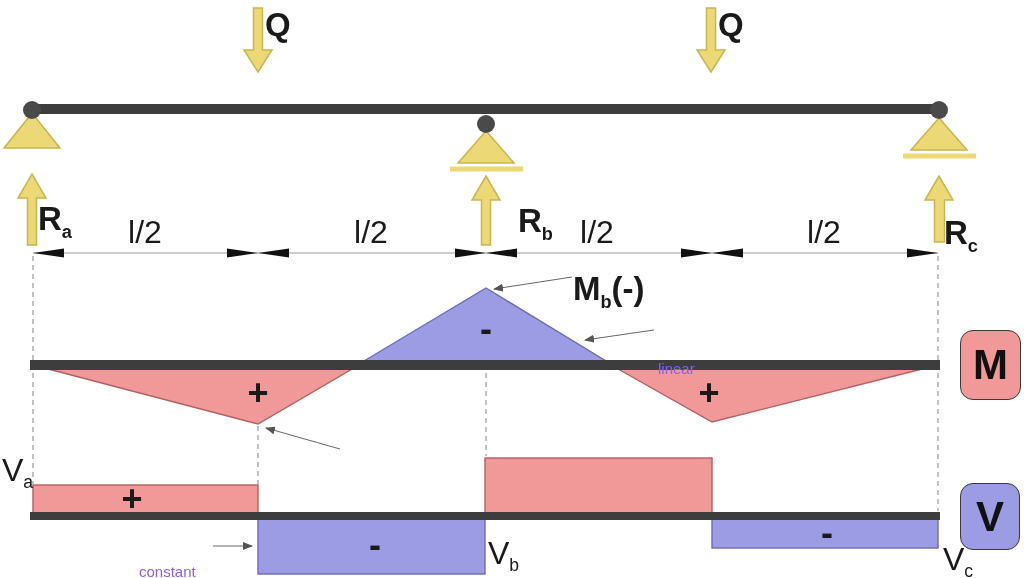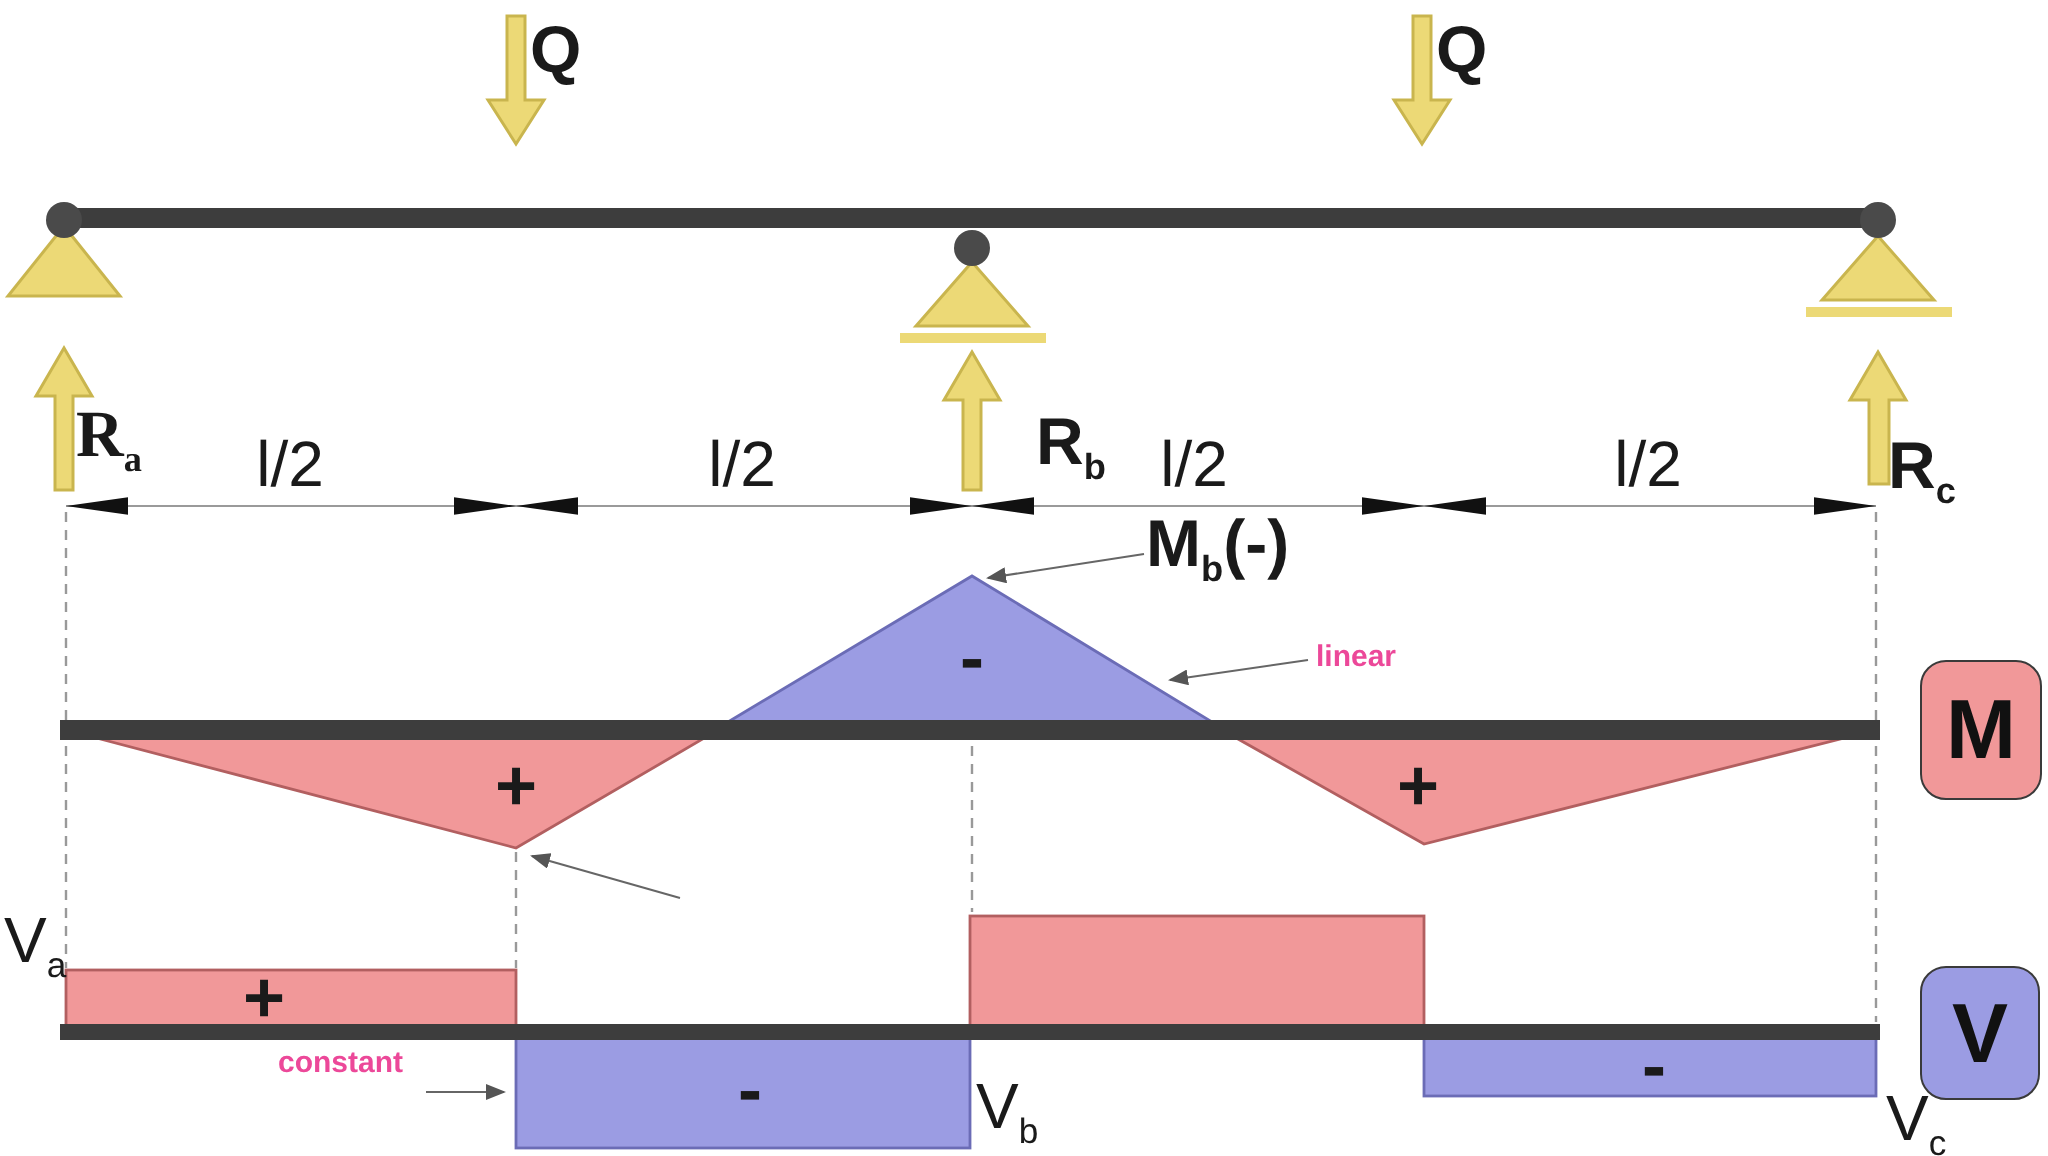--- a/index.html
+++ b/index.html
@@ -5,21 +5,21 @@
   html,body{margin:0;padding:0;background:#fff;}
   .canvas{
     position:relative;width:1024px;height:578px;background:#fff;overflow:hidden;
     font-family:"Liberation Sans",sans-serif;color:var(--text,#1a1a1a);
   }
   .canvas svg{position:absolute;left:0;top:0;}
   .lbl{position:absolute;white-space:nowrap;line-height:1;}
   .lbl sub{font-size:0.55em;line-height:0;}
   .big{font-size:33px;font-weight:600;}
   .mid{font-size:32px;font-weight:400;}
-  .small{font-size:15px;font-weight:700;color:#ec4899;}
+  .small{font-size:15px;font-weight:400;color:#8b5cf6;margin-top:40px;}
   .sign{font-size:36px;font-weight:600;transform:translate(-50%,-50%);}
   .center{transform:translateX(-50%);}
   .fill-pos{fill:var(--pos);stroke:var(--posline);stroke-width:1.4;}
   .fill-neg{fill:var(--neg);stroke:var(--negline);stroke-width:1.4;}
   .fill-yel{fill:var(--yellow);stroke:var(--yellowline);stroke-width:1.5;}
   .fill-dark{fill:var(--dark);stroke:none;}
   .pin{fill:var(--pin);stroke:none;}
   .dashline{stroke:var(--dashed);stroke-width:1.2;stroke-dasharray:5 4;fill:none;}
   .dim{stroke:var(--dimline);stroke-width:1;fill:none;}
   .dimarrow{fill:var(--dimarrow);stroke:none;}
@@ -89,30 +89,30 @@
 
     <line class="leader" x1="572" y1="277" x2="494" y2="289" marker-end="url(#arr)"></line>
     <line class="leader" x1="654" y1="330" x2="585" y2="340" marker-end="url(#arr)"></line>
     <line class="leader" x1="340" y1="449" x2="266" y2="428" marker-end="url(#arr)"></line>
     <line class="leader" x1="213" y1="546" x2="252" y2="546" marker-end="url(#arr)"></line>
   </svg>
 
   <div class="lbl big" style="left:265px;top:8px;">Q</div>
   <div class="lbl big" style="left:718px;top:8px;">Q</div>
 
-  <div class="lbl big" style="left:38px;top:202px;font-family:Liberation Serif, serif;"><span>R</span><sub>a</sub></div>
+  <div class="lbl big" style="left:38px;top:202px;"><span>R</span><sub>a</sub></div>
   <div class="lbl big" style="left:518px;top:204px;"><span>R</span><sub>b</sub></div>
   <div class="lbl big" style="left:944px;top:216px;"><span>R</span><sub>c</sub></div>
 
   <div class="lbl mid center" style="left:145px;top:216px;">l/2</div>
   <div class="lbl mid center" style="left:371px;top:216px;">l/2</div>
   <div class="lbl mid center" style="left:597px;top:216px;">l/2</div>
   <div class="lbl mid center" style="left:824px;top:216px;">l/2</div>
 
-  <div class="lbl big" style="left:573px;top:255px;text-align:right;"><span>M</span><sub>b</sub><span>(-)</span></div>
+  <div class="lbl big" style="left:573px;top:272px;text-align:right;"><span>M</span><sub>b</sub><span>(-)</span></div>
   <div class="lbl small" style="left:658px;top:321px;">linear</div>
   <div class="lbl sign" style="left:258px;top:393px;">+</div>
   <div class="lbl sign" style="left:486px;top:329px;">-</div>
   <div class="lbl sign" style="left:709px;top:393px;">+</div>
   <div class="badge badge-m" style="left:960px;top:330px;width:59px;height:68px;">M</div>
 
   <div class="lbl mid" style="left:2px;top:454px;"><span>V</span><sub>a</sub></div>
   <div class="lbl sign" style="left:132px;top:499px;">+</div>
   <div class="lbl sign" style="left:375px;top:545px;">-</div>
   <div class="lbl small" style="left:139px;top:524px;">constant</div>

